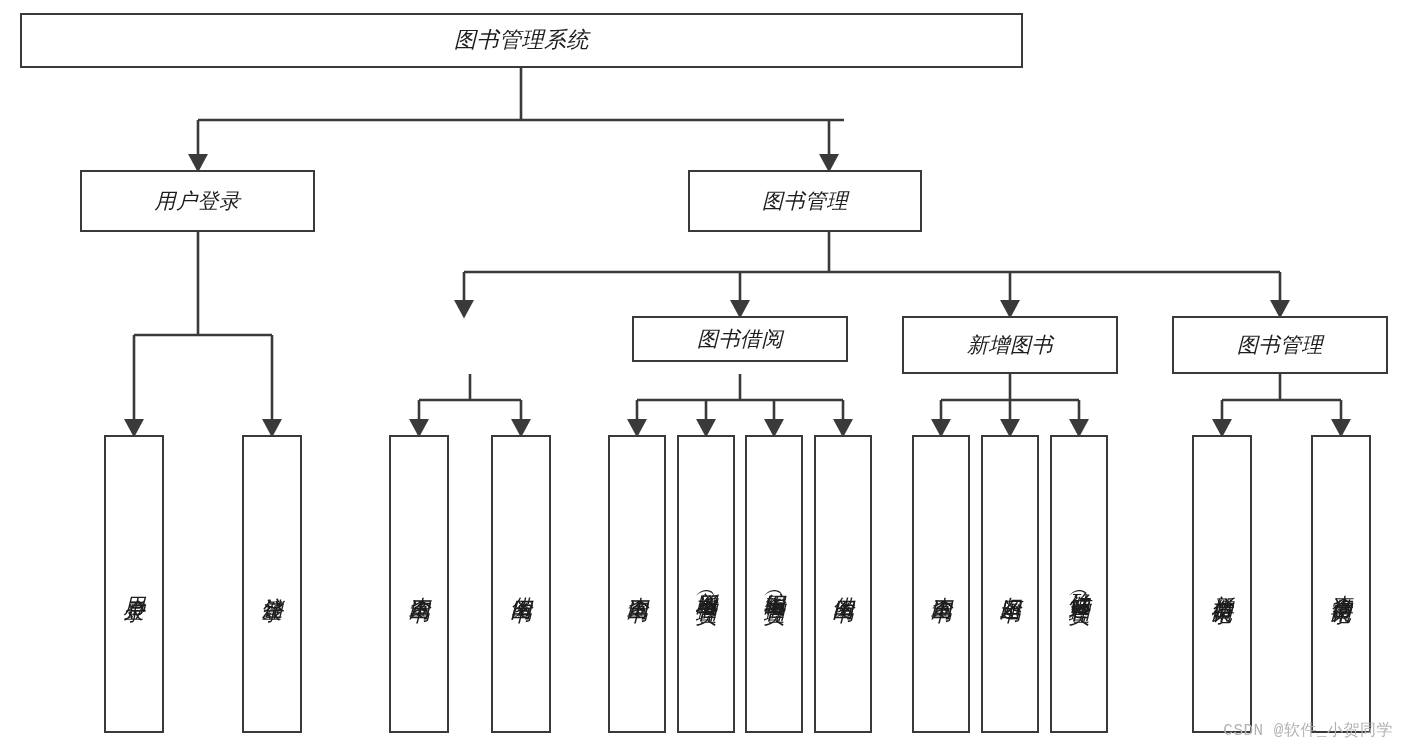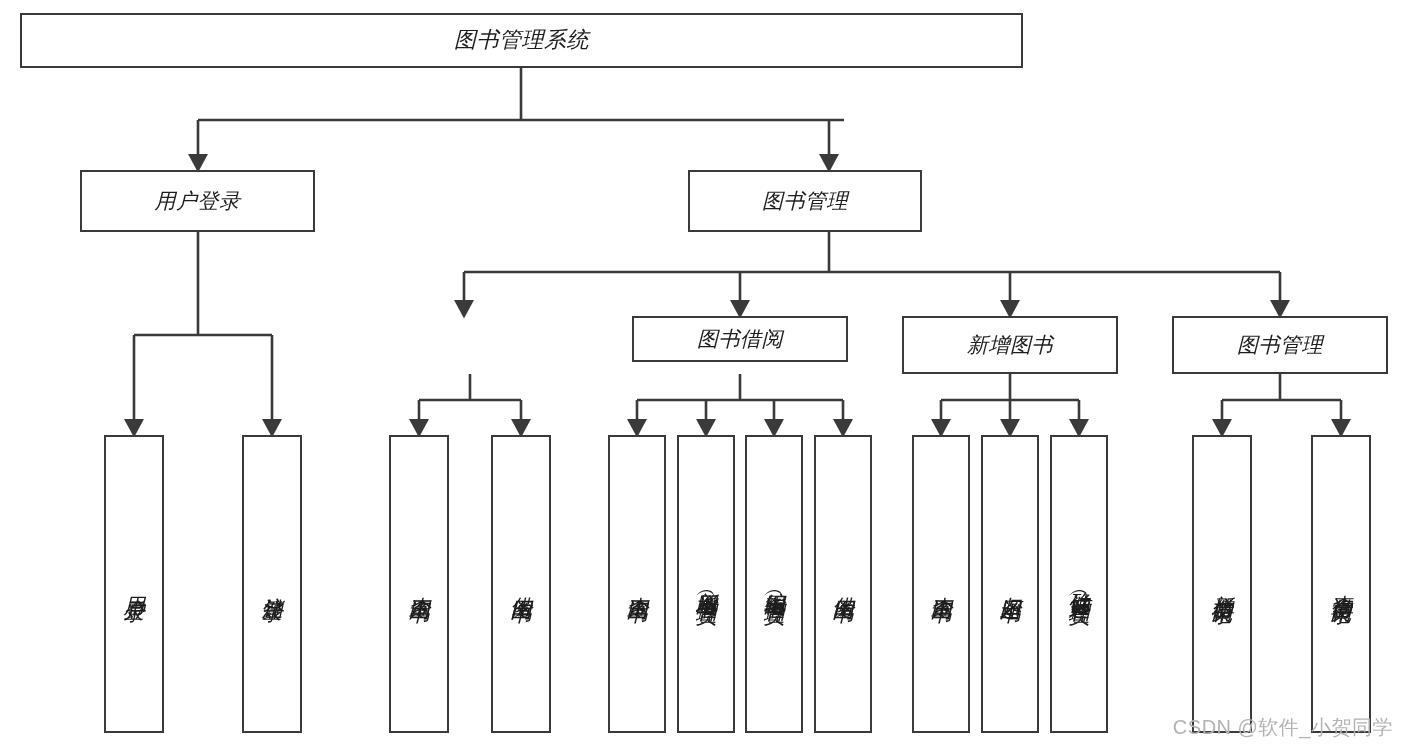--- a/index.html
+++ b/index.html
@@ -55,23 +55,23 @@
     writing-mode: vertical-rl;
     text-orientation: upright;
     font-size: 21px;
     letter-spacing: 2px;
     line-height: 1.05;
   }
   .watermark {
     position: absolute;
     right: 12px;
     bottom: 6px;
-    font-size: 20px;
+    font-size: 16px;
     color: #b3b3b3;
-    font-family: Liberation Sans, sans-serif;
+    font-family: Liberation Mono, monospace;
     letter-spacing: 0.5px;
     white-space: nowrap;
     pointer-events: none;
   }
 </style>
 </head>
 <body>
 
 <div id="diagram-root">
 

